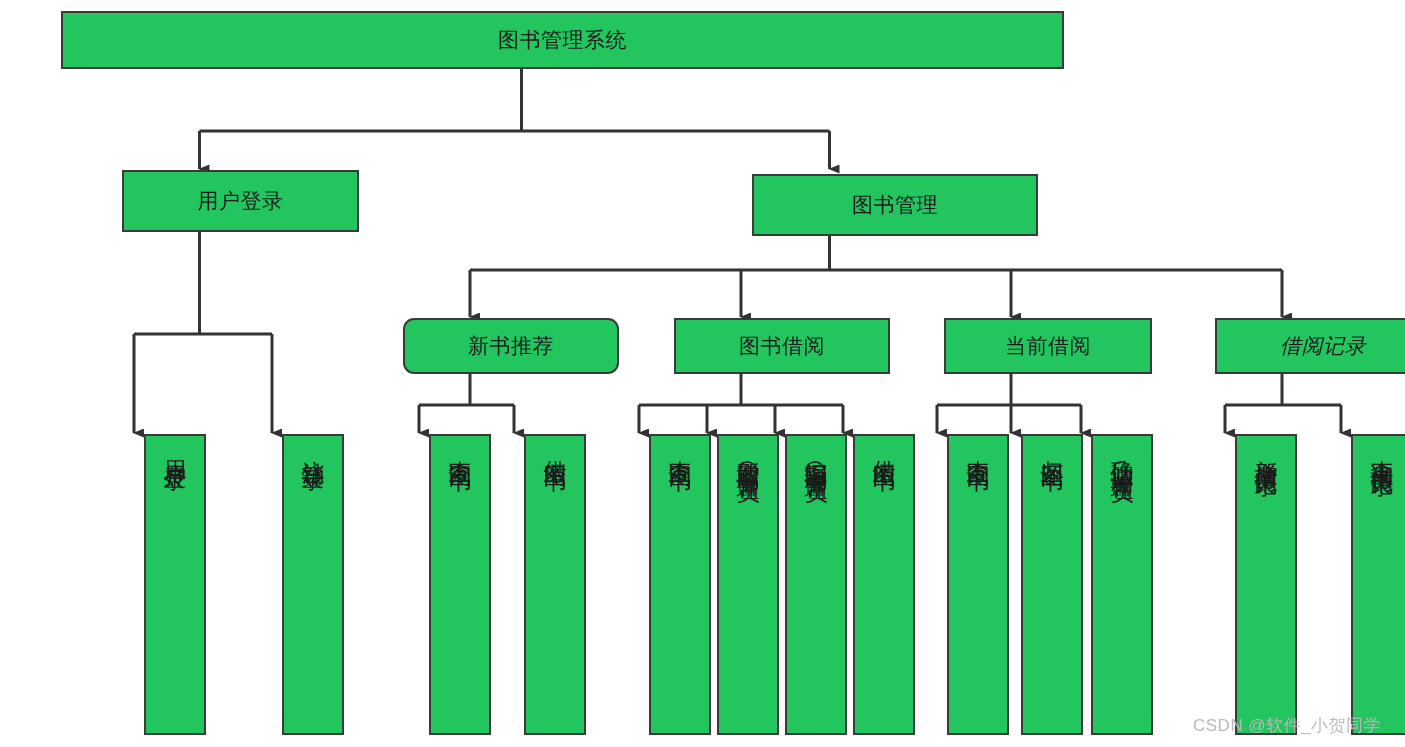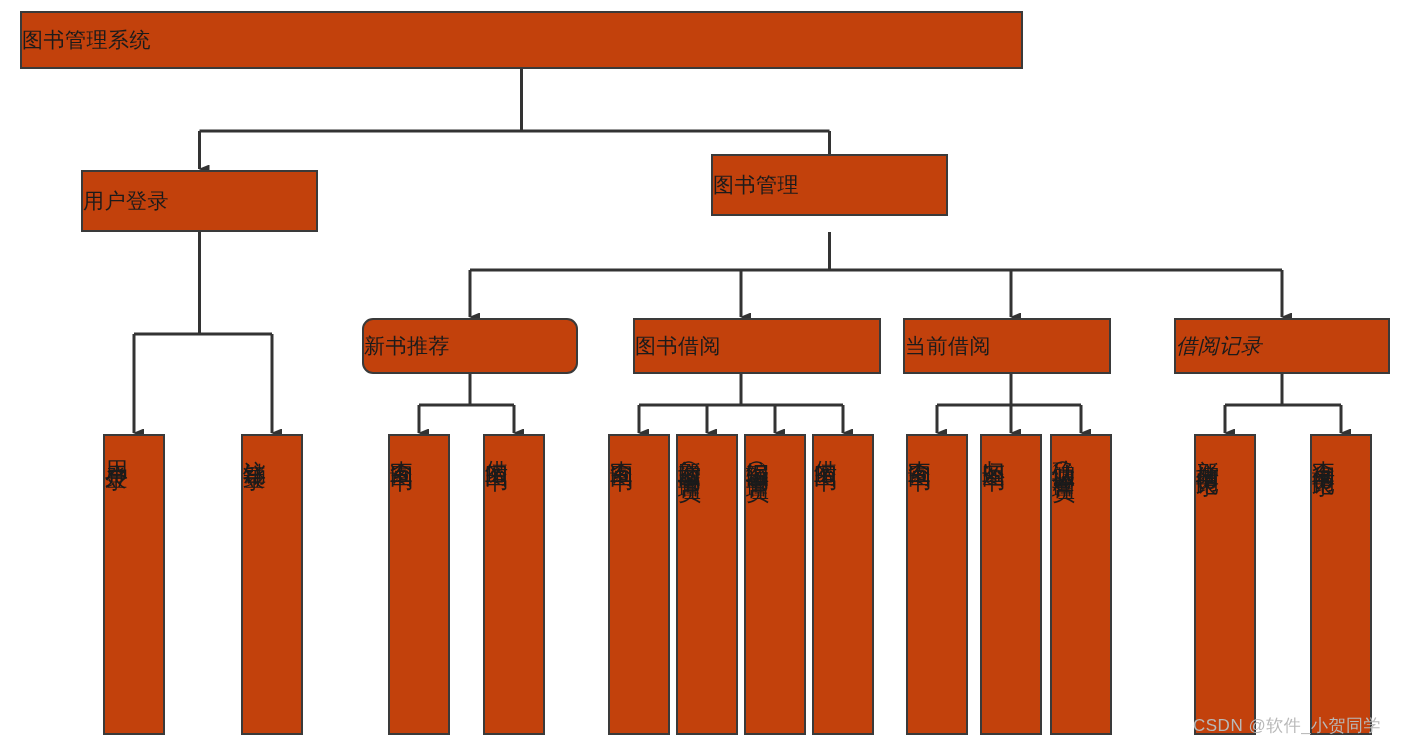--- a/index.html
+++ b/index.html
@@ -24,25 +24,27 @@
     position: absolute;
     left: 0;
     top: 0;
     width: 1405px;
     height: 747px;
     pointer-events: none;
   }
   .node {
     position: absolute;
     box-sizing: border-box;
-    background: #c2410c;
+    background: #22c55e;
     border: 2px solid #3a3a3a;
     display: flex;
     align-items: center;
+    justify-content: center;
     overflow: hidden;
+    margin-left: 41px;
   }
   .node-label {
     color: #1b1b1b;
     text-align: center;
     line-height: 1.24;
     white-space: pre;
   }
   .node.horizontal .node-label {
     font-size: 21px;
     letter-spacing: 0.5px;
@@ -118,27 +120,27 @@
       </g>
   </svg>
 
   <div id="node-layer">
       <div class="node horizontal" style="left: 20px; top: 11px; width: 1003px; height: 58px;">
         <span class="node-label">图书管理系统</span>
       </div>
       <div class="node horizontal" style="left: 81px; top: 170px; width: 237px; height: 62px;">
         <span class="node-label">用户登录</span>
       </div>
-      <div class="node horizontal" style="left: 711px; top: 154px; width: 237px; height: 62px;">
+      <div class="node horizontal" style="left: 711px; top: 174px; width: 286px; height: 62px;">
         <span class="node-label">图书管理</span>
       </div>
       <div class="node horizontal" style="left: 362px; top: 318px; width: 216px; height: 56px; border-radius: 11px;">
         <span class="node-label">新书推荐</span>
       </div>
-      <div class="node horizontal" style="left: 633px; top: 318px; width: 248px; height: 56px;">
+      <div class="node horizontal" style="left: 633px; top: 318px; width: 216px; height: 56px;">
         <span class="node-label">图书借阅</span>
       </div>
       <div class="node horizontal" style="left: 903px; top: 318px; width: 208px; height: 56px;">
         <span class="node-label">当前借阅</span>
       </div>
       <div class="node horizontal" style="left: 1174px; top: 318px; width: 216px; height: 56px; font-style: italic;">
         <span class="node-label">借阅记录</span>
       </div>
       <div class="node vertical" style="left: 103px; top: 434px; width: 62px; height: 301px;">
         <span class="node-label">用户登录</span>

